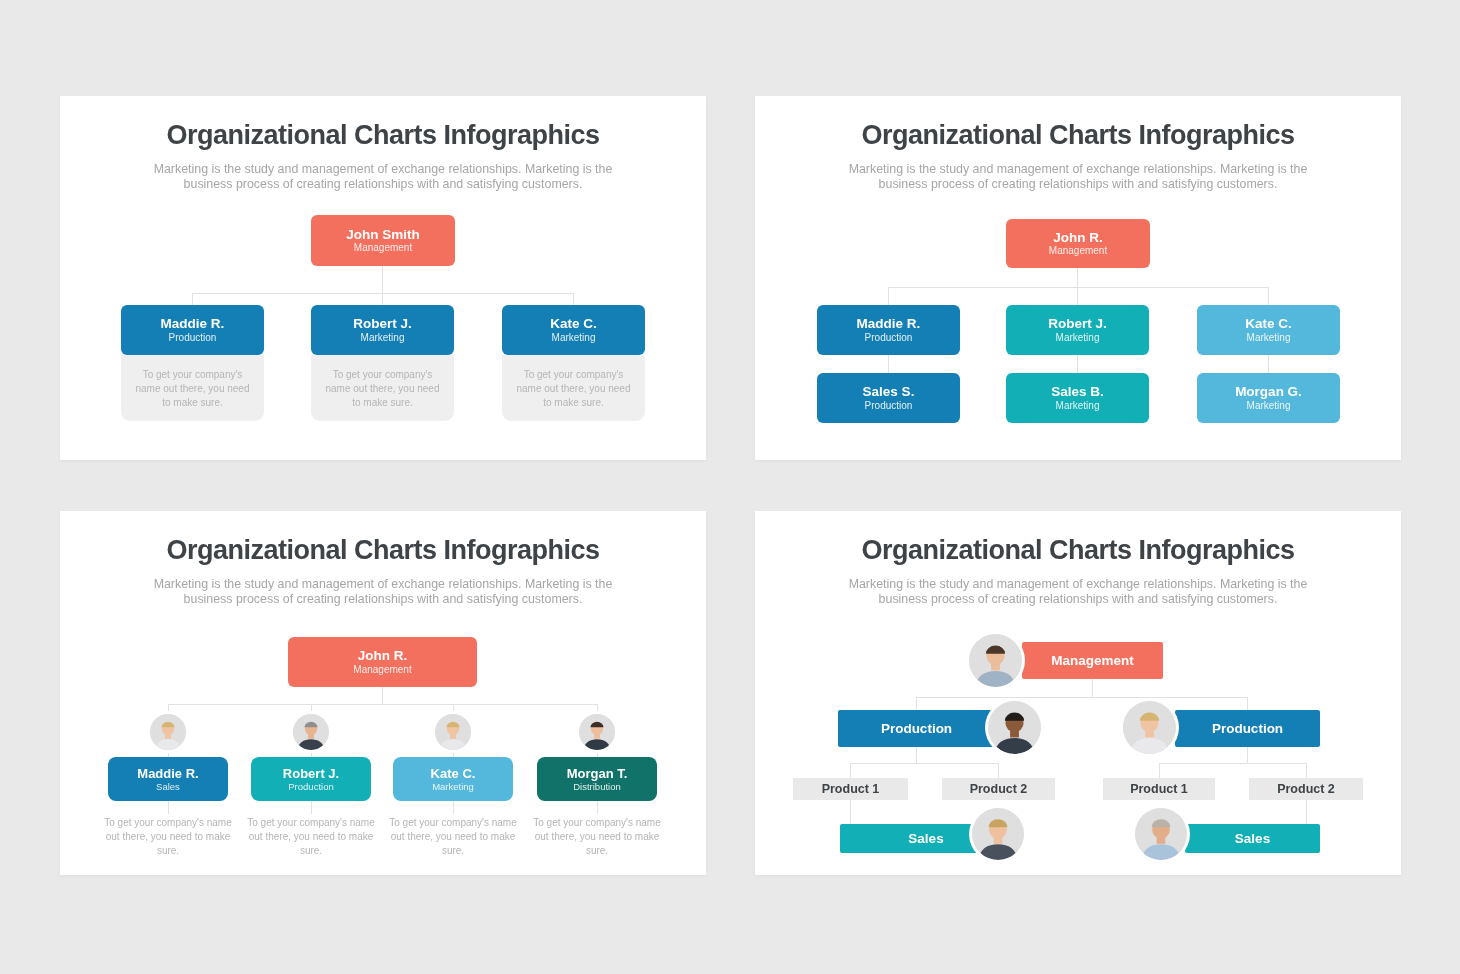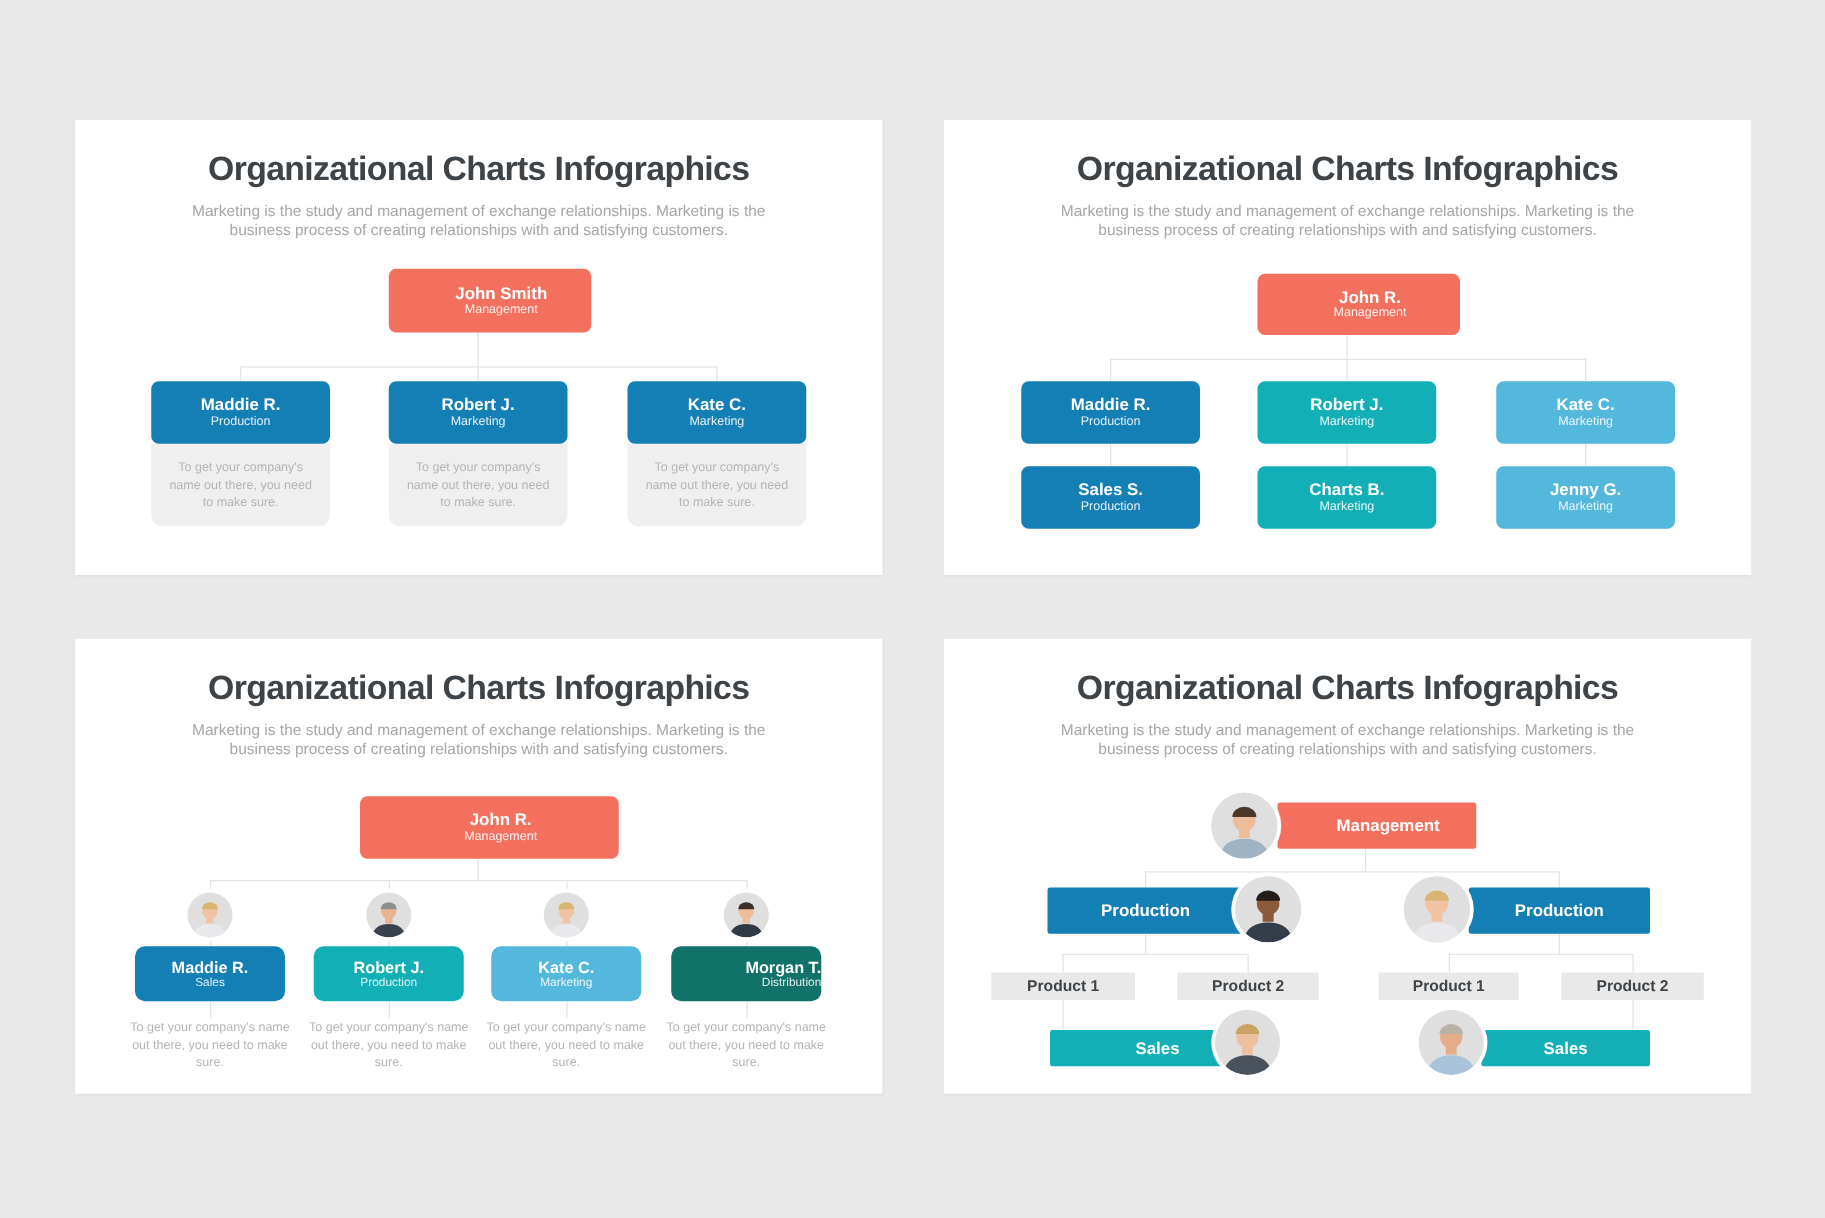--- a/index.html
+++ b/index.html
@@ -22,25 +22,25 @@
     text-align:center;font-size:12.4px;line-height:1.2;color:#a6a6a6;
   }
   .ln{position:absolute;background:#e2e2e2;display:block;}
   .node{
     position:absolute;border-radius:6px;color:#fff;text-align:center;
     display:flex;flex-direction:column;justify-content:center;gap:2px;
     z-index:2;
   }
   .node .nm{font-weight:bold;font-size:13.5px;line-height:1;}
   .node .rl{font-size:10px;line-height:1;opacity:.88;}
-  .coral{background:#f4705e;padding-left:18px;}
+  .coral{background:#f4705e;}
   .blue{background:#147fb5;}
   .teal{background:#13afb6;}
   .lblue{background:#54b7dc;}
-  .green{background:#107269;text-align:right;}
+  .green{background:#107269;}
   .cap{
     position:absolute;background:#efefef;border-radius:0 0 9px 9px;
     color:#b5b5b5;font-size:10px;line-height:1.42;text-align:center;
     box-sizing:border-box;padding:13px 12px 0;z-index:1;
   }
   .cap3{
     position:absolute;color:#b5b5b5;font-size:10px;line-height:1.42;
     text-align:center;box-sizing:border-box;z-index:1;
   }
   .bar{
@@ -148,25 +148,25 @@
   <div class="node lblue" style="left:442px;top:209px;width:143px;height:50px">
     <div class="nm">Kate C.</div>
     <div class="rl">Marketing</div>
   </div>
 
   <div class="node blue" style="left:62px;top:277px;width:143px;height:50px">
     <div class="nm">Sales S.</div>
     <div class="rl">Production</div>
   </div>
   <div class="node teal" style="left:251px;top:277px;width:143px;height:50px">
-    <div class="nm">Charts B.</div>
+    <div class="nm">Sales B.</div>
     <div class="rl">Marketing</div>
   </div>
   <div class="node lblue" style="left:442px;top:277px;width:143px;height:50px">
-    <div class="nm">Jenny G.</div>
+    <div class="nm">Morgan G.</div>
     <div class="rl">Marketing</div>
   </div>
 </section>
 
 <section class="panel" style="left:60px;top:511px">
   <h1 class="t">Organizational Charts Infographics</h1>
   <p class="st">Marketing is the study and management of exchange relationships. Marketing is the business process of creating relationships with and satisfying customers.</p>
 
   <i class="ln" style="left:322px;top:176px;width:1px;height:17px"></i>
   <i class="ln" style="left:108px;top:193px;width:429px;height:1px"></i>

